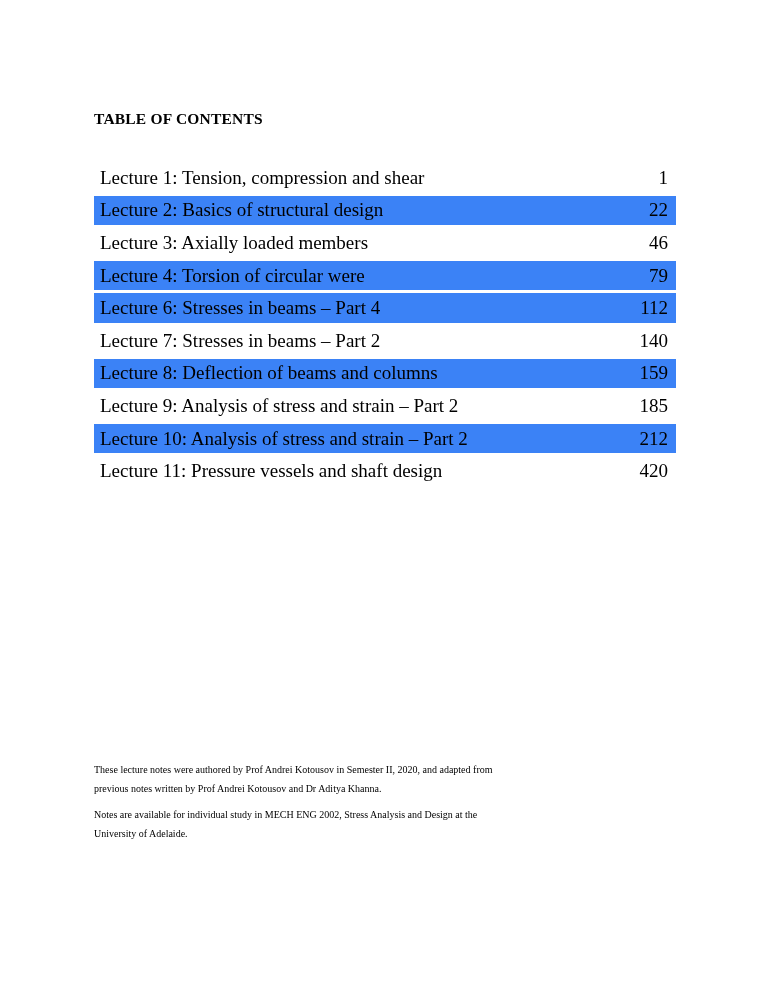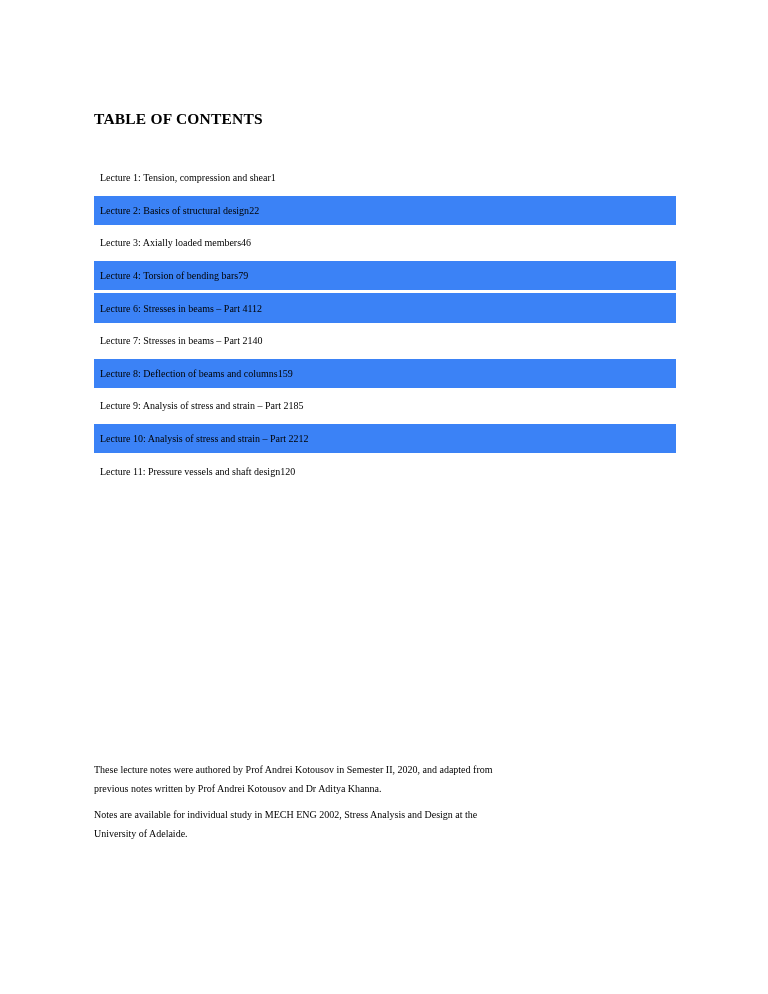--- a/index.html
+++ b/index.html
@@ -31,23 +31,23 @@
     position: absolute;
     left: 94px;
     top: 163px;
     width: 582px;
   }
   .toc-row {
     height: 29.6px;
     margin-bottom: 3px;
     display: flex;
     align-items: center;
-    justify-content: flex-start;
+    justify-content: space-between;
     padding: 0 8px 0 6px;
-    font-size: 10px;
+    font-size: 19px;
   }
   .toc-row.shaded { background: #3b82f6; }
   .toc-label { white-space: nowrap; }
   .toc-page { white-space: nowrap; text-align: right; }
   .footer {
     position: absolute;
     left: 94px;
     top: 760px;
     width: 600px;
     font-size: 10px;
@@ -70,21 +70,21 @@
     </div>
     <div class="toc-row shaded">
       <span class="toc-label">Lecture 2: Basics of structural design</span>
       <span class="toc-page">22</span>
     </div>
     <div class="toc-row">
       <span class="toc-label">Lecture 3: Axially loaded members</span>
       <span class="toc-page">46</span>
     </div>
     <div class="toc-row shaded">
-      <span class="toc-label">Lecture 4: Torsion of bending bars</span>
+      <span class="toc-label">Lecture 4: Torsion of circular were</span>
       <span class="toc-page">79</span>
     </div>
     <div class="toc-row shaded">
       <span class="toc-label">Lecture 6: Stresses in beams – Part 4</span>
       <span class="toc-page">112</span>
     </div>
     <div class="toc-row">
       <span class="toc-label">Lecture 7: Stresses in beams – Part 2</span>
       <span class="toc-page">140</span>
     </div>
@@ -95,21 +95,21 @@
     <div class="toc-row">
       <span class="toc-label">Lecture 9: Analysis of stress and strain – Part 2</span>
       <span class="toc-page">185</span>
     </div>
     <div class="toc-row shaded">
       <span class="toc-label">Lecture 10: Analysis of stress and strain – Part 2</span>
       <span class="toc-page">212</span>
     </div>
     <div class="toc-row">
       <span class="toc-label">Lecture 11: Pressure vessels and shaft design</span>
-      <span class="toc-page">120</span>
+      <span class="toc-page">420</span>
     </div>
   </div>
 
   <div class="footer">
     <div class="para">
       <div class="line">These lecture notes were authored by Prof Andrei Kotousov in Semester II, 2020, and adapted from</div>
       <div class="line">previous notes written by Prof Andrei Kotousov and Dr Aditya Khanna.</div>
     </div>
     <div class="para">
       <div class="line">Notes are available for individual study in MECH ENG 2002, Stress Analysis and Design at the</div>

